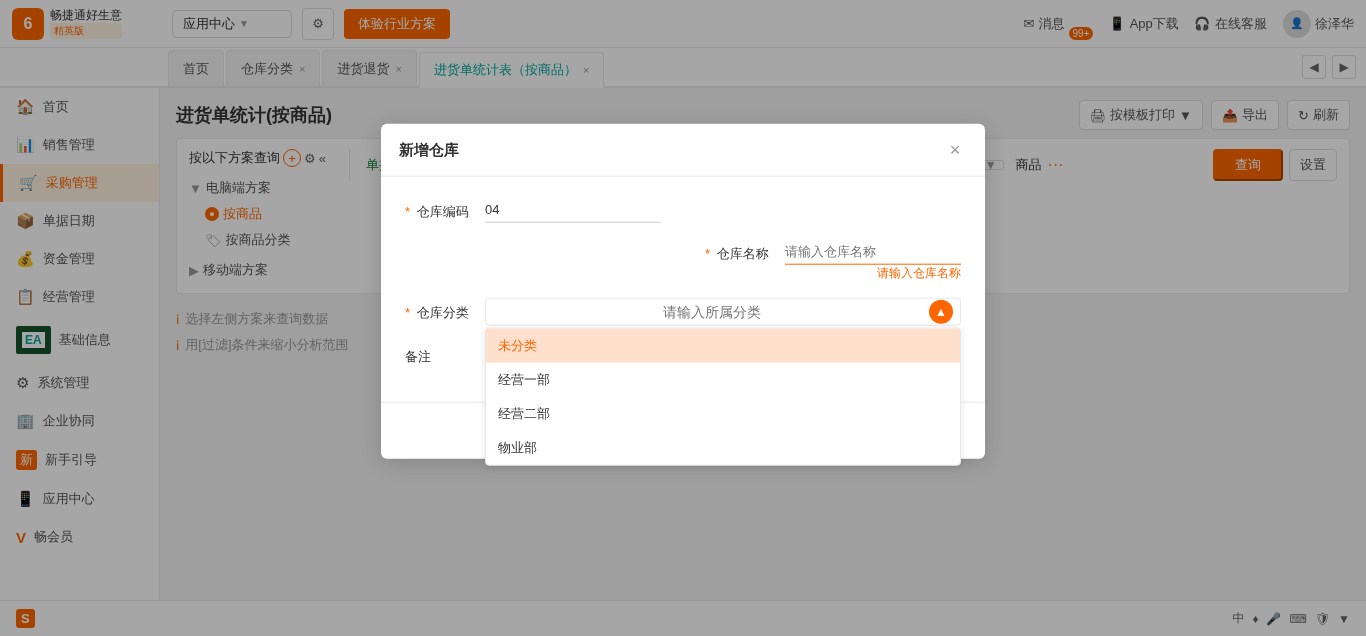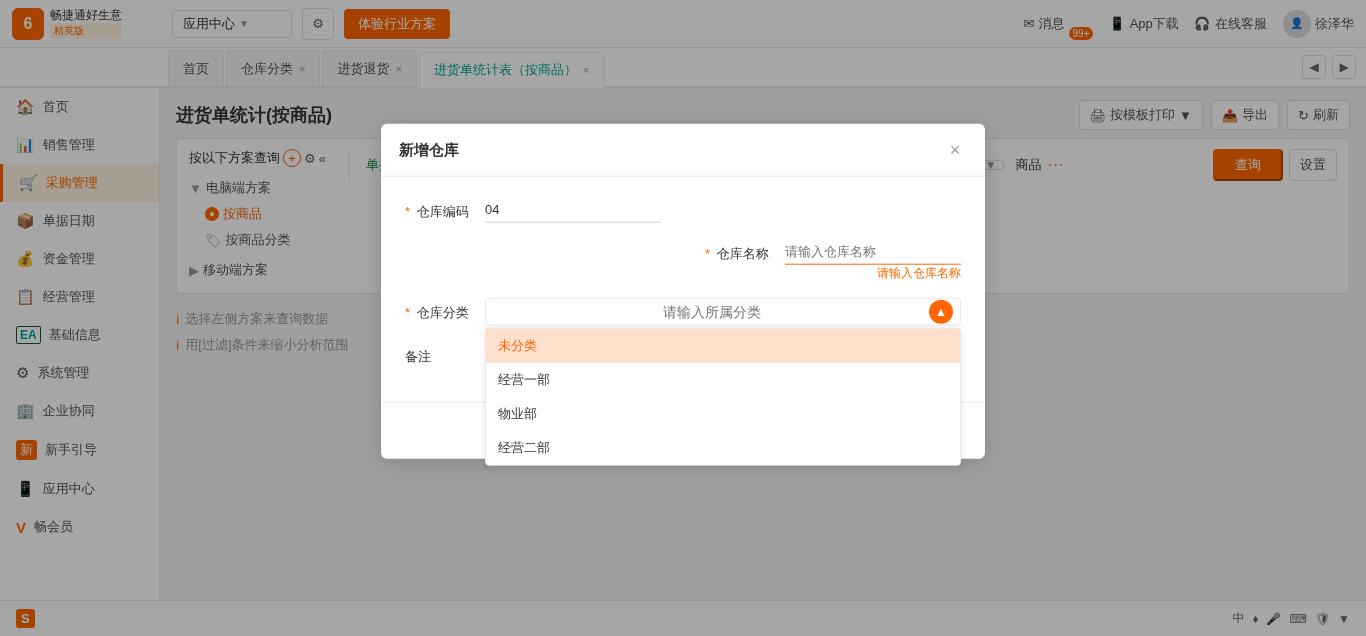--- a/index.html
+++ b/index.html
@@ -439,21 +439,21 @@
     </div>
     <div class="sidebar-item">
       <span class="sidebar-icon">💰</span>
       <span>资金管理</span>
     </div>
     <div class="sidebar-item">
       <span class="sidebar-icon">📋</span>
       <span>经营管理</span>
     </div>
     <div class="sidebar-item">
-      <span class="sidebar-icon" style="font-style:normal;font-size:12px;font-weight:bold;color:#00a99d;border:1px solid #14532d;padding:1px 3px;border-radius:2px;">EA</span>
+      <span class="sidebar-icon" style="font-style:normal;font-size:12px;font-weight:bold;color:#00a99d;border:6px solid #14532d;padding:1px 3px;border-radius:2px;">EA</span>
       <span>基础信息</span>
     </div>
     <div class="sidebar-item">
       <span class="sidebar-icon">⚙</span>
       <span>系统管理</span>
     </div>
     <div class="sidebar-item">
       <span class="sidebar-icon">🏢</span>
       <span>企业协同</span>
     </div>
@@ -601,22 +601,22 @@
         <span class="required">*</span>
         <span>仓库分类</span>
       </div>
       <div class="select-wrap" style="position:relative;">
         <input class="select-input" type="text" placeholder="请输入所属分类" style="">
         <div class="select-arrow">▲</div>
         
         <div class="dropdown-list">
           <div class="dropdown-item selected">未分类</div>
           <div class="dropdown-item">经营一部</div>
+          <div class="dropdown-item">经营二部</div>
           <div class="dropdown-item">物业部</div>
-          <div class="dropdown-item">经营二部</div>
         </div>
       </div>
     </div>
 
     <div class="form-row">
       <div class="form-label">
         <span>备注</span>
       </div>
     </div>
 

